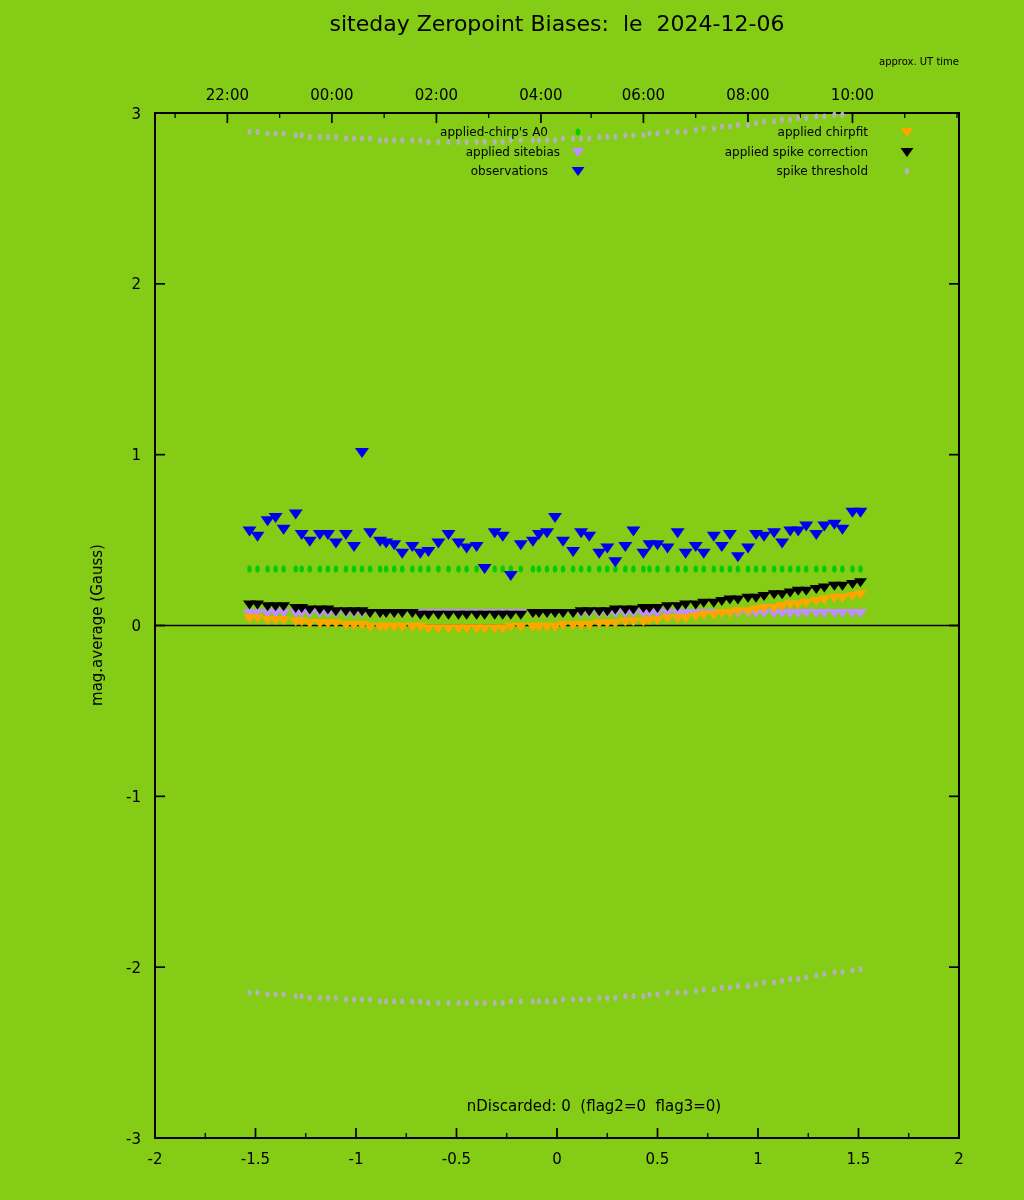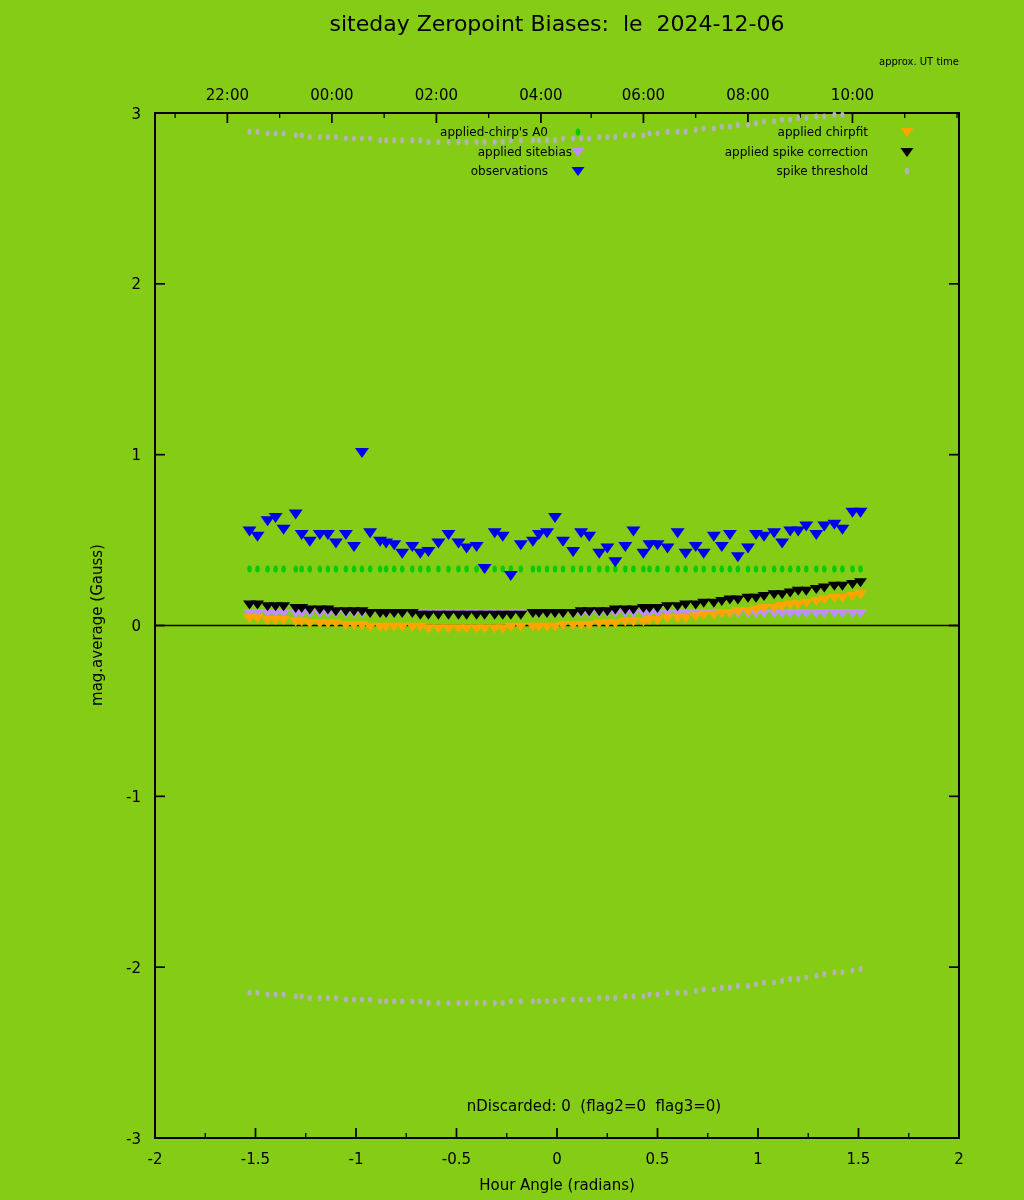--- a/index.html
+++ b/index.html
@@ -611,21 +611,21 @@
         <path d="M845.5 507.8L859.5 507.8L852.5 517.8Z" fill="#0000ee"></path>
         <path d="M853.5 507.8L867.5 507.8L860.5 517.8Z" fill="#0000ee"></path>
       </g>
     </svg>
 
   <div id="legend">
       <div class="legend-label" style="right: 476px; top: 122px;">applied-chirp's A0</div>
       <svg class="legend-marker" viewBox="0 0 18 14" style="left: 569px; top: 125px;">
         <ellipse cx="9" cy="7" rx="2.3" ry="3.5" fill="#00cc00"></ellipse>
       </svg>
-      <div class="legend-label" style="right: 452px; top: 142px;">applied sitebias</div>
+      <div class="legend-label" style="right: 464px; top: 142px;">applied sitebias</div>
       <svg class="legend-marker" viewBox="0 0 18 14" style="left: 569px; top: 145px;">
         <path d="M2.5 3 L15.5 3 L9 12 Z" fill="#bf8fff"></path>
       </svg>
       <div class="legend-label" style="right: 476px; top: 161px;">observations</div>
       <svg class="legend-marker" viewBox="0 0 18 14" style="left: 569px; top: 164px;">
         <path d="M2.5 3 L15.5 3 L9 12 Z" fill="#0000ee"></path>
       </svg>
       <div class="legend-label" style="right: 156px; top: 122px;">applied chirpfit</div>
       <svg class="legend-marker" viewBox="0 0 18 14" style="left: 898px; top: 125px;">
         <path d="M2.5 3 L15.5 3 L9 12 Z" fill="#ffa500"></path>
@@ -634,14 +634,13 @@
       <svg class="legend-marker" viewBox="0 0 18 14" style="left: 898px; top: 145px;">
         <path d="M2.5 3 L15.5 3 L9 12 Z" fill="#000000"></path>
       </svg>
       <div class="legend-label" style="right: 156px; top: 161px;">spike threshold</div>
       <svg class="legend-marker" viewBox="0 0 18 14" style="left: 898px; top: 164px;">
         <ellipse cx="9" cy="7" rx="2.3" ry="3.5" fill="#b3b3b3"></ellipse>
       </svg>
     </div>
 
   <div class="abs" id="ndisc-line">nDiscarded: 0  (flag2=0  flag3=0)</div>
-  <div class="abs" id="xlab">Hour Angle (radians)</div>
 </div>
 
 </body></html>

